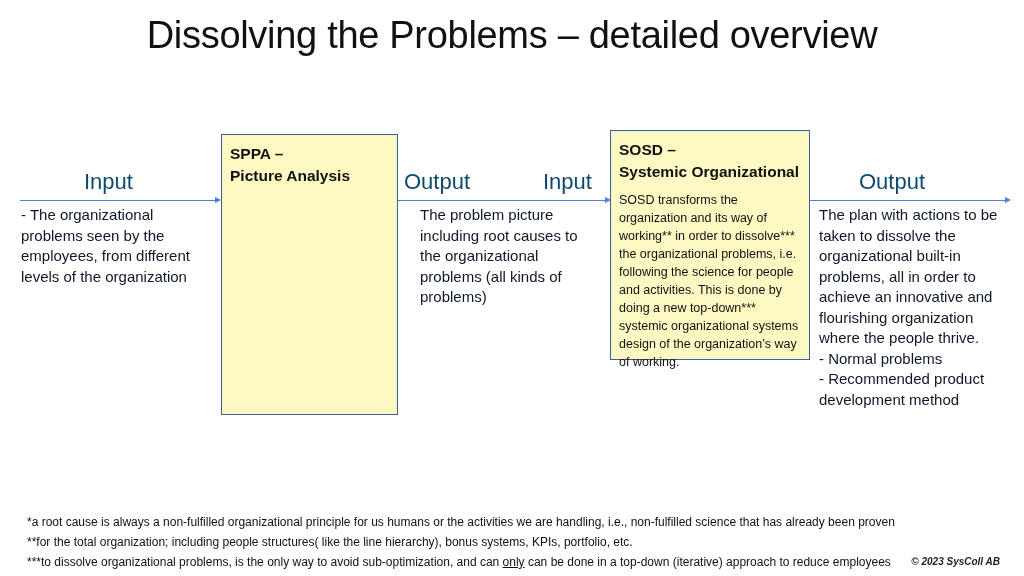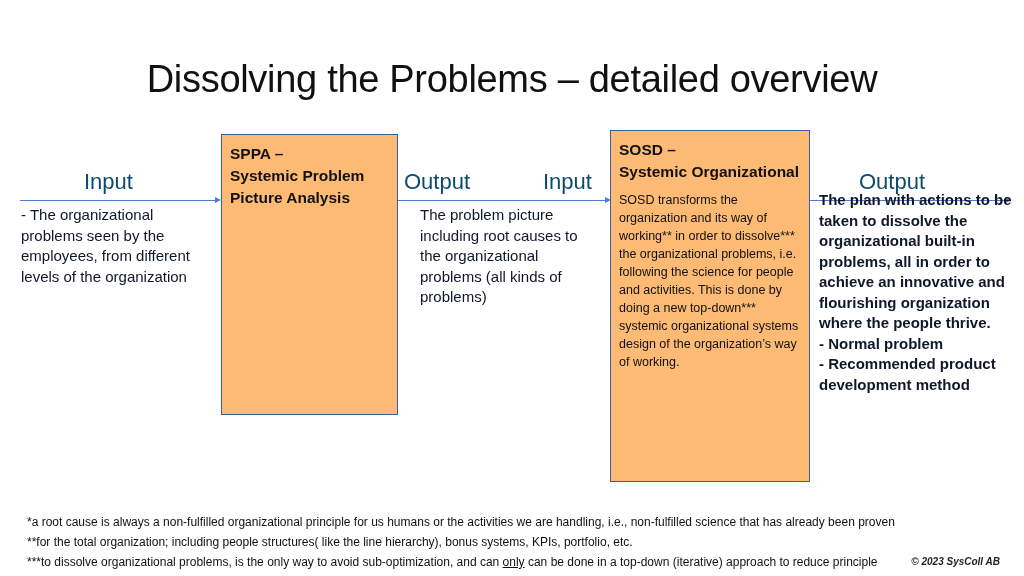--- a/index.html
+++ b/index.html
@@ -3,34 +3,33 @@
   <meta charset="utf-8">
   <style>
     * { margin: 0; padding: 0; box-sizing: border-box; }
     html, body { width: 1024px; height: 576px; background: #ffffff; overflow: hidden; }
     body { position: relative; font-family: "Liberation Sans", "DejaVu Sans", sans-serif; color: #000; }
 
     .title {
       position: absolute; left: 0; top: 14px; width: 1024px;
       text-align: center; font-size: 38px; font-weight: 400; letter-spacing: -0.3px;
       color: #111;
-      margin-top: 44px;
     }
 
     .flow-line { position: absolute; height: 1px; background: #4a7fd4; }
     .arrowhead {
       position: absolute; width: 0; height: 0;
       border-top: 3px solid transparent; border-bottom: 3px solid transparent;
       border-left: 6px solid #4a7fd4;
     }
 
     .label-big { position: absolute; font-size: 22px; color: #0c4a6e; }
 
     .box {
-      position: absolute; border: 1.5px solid #3d5f9a; background: #fdba74;
+      position: absolute; border: 1.5px solid #3d5f9a; background: #fef9c3;
       padding: 8px 8px;
     }
     .box-title { font-size: 15.5px; font-weight: 700; line-height: 22px; color: #111; }
     .box-body { font-size: 12.5px; line-height: 18px; color: #111; margin-top: 8px; }
 
     .text-block { position: absolute; font-size: 15px; line-height: 20.5px; color: #0f172a; }
     .text-block .line { display: block; }
 
     .footnote { position: absolute; left: 27px; font-size: 12px; color: #111; }
     .footnote u { text-decoration: underline; }
@@ -49,43 +48,42 @@
 
 <div class="flow-line" style="left:810px; top:200px; width:196px;"></div>
 <div class="arrowhead" style="left:1005px; top:197px;"></div>
 
 <div class="label-big" style="left:84px; top:169px;">Input</div>
 <div class="text-block" style="left:21px; top:205px; width:190px;">- The organizational problems seen by the employees, from different levels of the organization</div>
 
 <div class="box" style="left:221px; top:134px; width:177px; height:281px;">
   <div class="box-title">
     <div>SPPA –</div>
-    <div>Systemic Problem</div>
     <div>Picture Analysis</div>
   </div>
 </div>
 
 <div class="label-big" style="left:404px; top:169px;">Output</div>
 <div class="label-big" style="left:543px; top:169px;">Input</div>
 <div class="text-block" style="left:420px; top:205px; width:180px;">The problem picture including root causes to the organizational problems (all kinds of problems)</div>
 
-<div class="box" style="left:610px; top:130px; width:200px; height:352px;">
+<div class="box" style="left:610px; top:130px; width:200px; height:230px;">
   <div class="box-title">
     <div>SOSD –</div>
     <div>Systemic Organizational</div>
   </div>
   <div class="box-body">SOSD transforms the organization and its way of working** in order to dissolve*** the organizational problems, i.e. following the science for people and activities. This is done by doing a new top-down*** systemic organizational systems design of the organization’s way of working.</div>
 </div>
 
 <div class="label-big" style="left:859px; top:169px;">Output</div>
-<div class="text-block" style="left:819px; top:190px; width:195px;font-weight:bold;">
+<div class="text-block" style="left:819px; top:205px; width:195px;">
   <span class="line">The plan with actions to be taken to dissolve the organizational built-in problems, all in order to achieve an innovative and flourishing organization where the people thrive.</span>
-  <span class="line">- Normal problem</span>
+  <span class="line">- Normal problems</span>
   <span class="line">- Recommended product development method</span>
 </div>
 
 <div class="footnote" style="top:515px;">*a root cause is always a non-fulfilled organizational principle for us humans or the activities we are handling, i.e., non-fulfilled science that has already been proven</div>
 <div class="footnote" style="top:535px;">**for the total organization; including people structures( like the line hierarchy), bonus systems, KPIs, portfolio, etc.</div>
 <div class="footnote" style="top:555px;">
-  <span>***to dissolve organizational problems, is the only way to avoid sub-optimization, and can </span><u>only</u><span> can be done in a top-down (iterative) approach to reduce principle</span>
+  <span>***to dissolve organizational problems, is the only way to avoid sub-optimization, and can </span><u>only</u><span> can be done in a top-down (iterative) approach to reduce employees</span>
 </div>
 
 <div class="copyright">© 2023 SysColl AB</div>
 
 </body></html>

